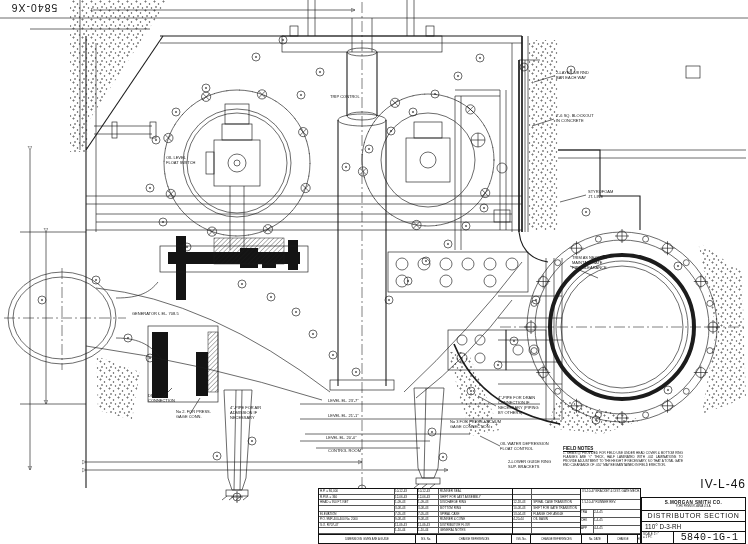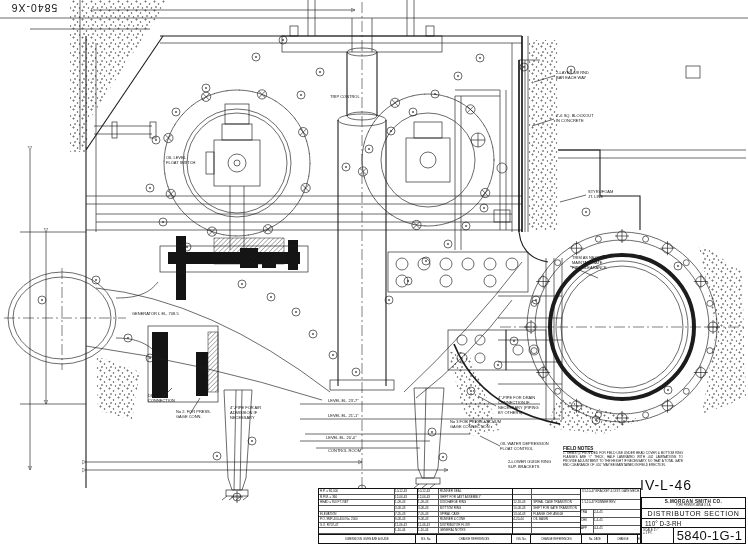--- a/index.html
+++ b/index.html
@@ -15,31 +15,31 @@
   .t3{stroke-width:4;}
   .blk{fill:#141414;stroke:none;}
   .stipf{fill:url(#stip);stroke:none;}
   .hatchf{fill:url(#hatch);stroke:#1c1c1c;stroke-width:.5;}
   .ov{position:absolute;box-sizing:border-box;}
   .corner-label{left:6px;top:2px;font-size:10.5px;letter-spacing:1px;transform:rotate(180deg);transform-origin:center;width:56px;text-align:center;}
   .fieldnotes{left:563px;top:446px;width:120px;}
   .fieldnotes .fn-h{font-size:4.6px;font-weight:bold;text-decoration:underline;}
   .fieldnotes .fn-b{font-size:3.1px;line-height:1.3;text-align:justify;}
   .refblock{left:640px;top:478px;width:106px;}
-  .refblock .big{display:block;font-size:14px;letter-spacing:1px;text-align:left;border-bottom:1.2px solid #111;line-height:1;padding-bottom:11px;}
+  .refblock .big{display:block;font-size:12px;letter-spacing:1px;text-align:right;border-bottom:1.2px solid #111;line-height:1;padding-bottom:11px;}
   .refblock .sub{display:block;font-size:3.2px;text-align:right;margin-top:.5px;}
   .tblock{left:641px;top:497px;width:105px;height:47px;border:1.1px solid #111;display:flex;flex-direction:column;background:#fff;}
   .tblock .r1{height:13px;border-bottom:1px solid #111;text-align:center;display:flex;flex-direction:column;justify-content:center;}
   .tblock .co{font-size:4.6px;font-weight:bold;letter-spacing:.4px;}
   .tblock .cos{font-size:2.6px;}
   .tblock .r2{height:12px;border-bottom:1px solid #111;font-size:7px;letter-spacing:.6px;display:flex;align-items:center;justify-content:center;}
   .tblock .r3{height:10px;border-bottom:1px solid #111;font-size:6.4px;display:flex;align-items:center;padding-left:3px;}
   .tblock .r4{flex:1;display:flex;}
   .tblock .sc{width:30px;border-right:1px solid #111;font-size:3px;line-height:1.1;padding:1px 0 0 1px;}
-  .tblock .dn{flex:1;font-size:13px;letter-spacing:.4px;display:flex;align-items:center;justify-content:center;}
+  .tblock .dn{flex:1;font-size:10px;letter-spacing:.4px;display:flex;align-items:center;justify-content:center;font-family:Liberation Mono, monospace;}
   .strip{left:318px;top:488px;width:323px;height:56px;border:1px solid #111;background:#fff;display:flex;flex-direction:column;font-size:3px;}
   .strip .cols{flex:1;display:flex;}
   .strip .footer{height:8px;border-top:1px solid #111;display:flex;}
   .strip .footer div{border-right:1px solid #111;display:flex;align-items:center;justify-content:center;font-size:2.7px;overflow:hidden;white-space:nowrap;padding:0 1px;}
   .colA{width:106px;border-right:1px solid #111;display:flex;flex-direction:column;}
   .colA .row,.colB .row,.colC .row{flex:1;display:flex;border-bottom:.5px solid #555;overflow:hidden;white-space:nowrap;}
   .colA .row span.t{flex:1;padding-left:1px;}
   .colA .row span.d{width:22px;border-left:.5px solid #555;}
   .colB{width:102px;border-right:1px solid #111;display:flex;flex-direction:column;}
   .colB .row span.d{width:20px;border-right:.5px solid #555;}

